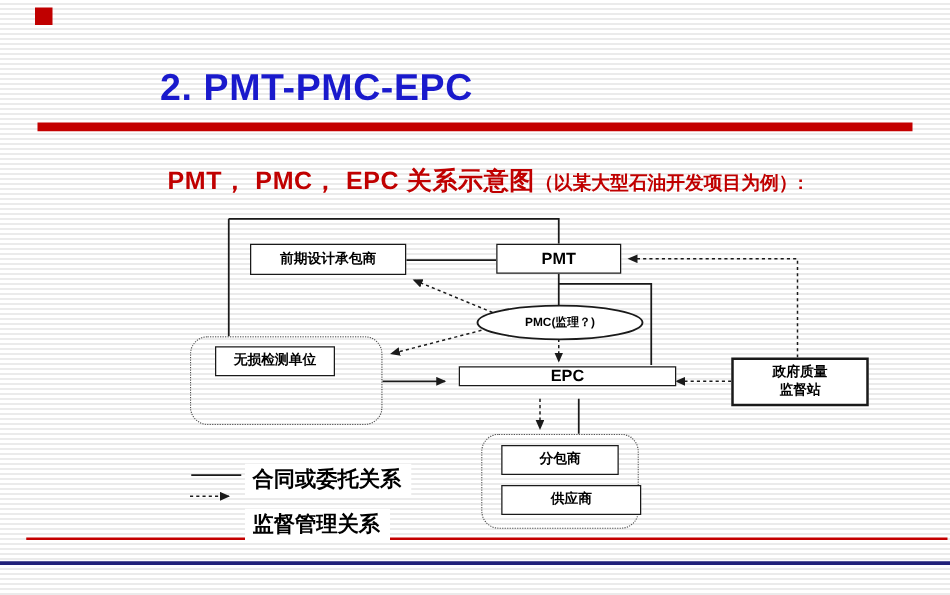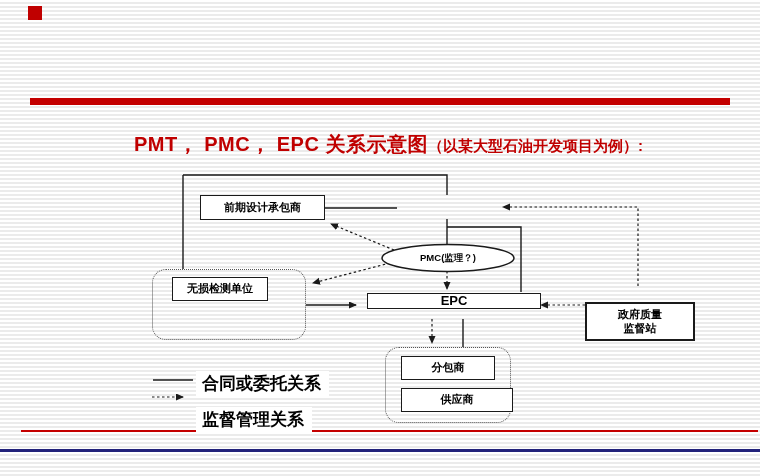--- a/index.html
+++ b/index.html
@@ -66,21 +66,21 @@
     position: absolute; left: 382px; top: 245px;
     width: 132px; height: 26px;
     display: flex; align-items: center; justify-content: center;
     font-weight: bold; font-size: 9.5px; color: #000;
     z-index: 4; white-space: nowrap;
   }
 
   #design-contractor { left: 200px; top: 195px; width: 125px; height: 25px; text-align: right; }
   #pmt-box           { left: 397px; top: 195px; width: 100px; height: 24px; font-size: 13px; }
   #epc-box           { left: 367px; top: 293px; width: 174px; height: 16px; font-size: 13px; border-width: 1px; }
-  #gov-box           { left: 585px; top: 286px; width: 110px; height: 39px; border-width: 2px; flex-direction: column; margin-top: 16px; }
+  #gov-box           { left: 585px; top: 286px; width: 110px; height: 39px; border-width: 2px; flex-direction: column; }
   #left-container    { left: 152px; top: 269px; width: 154px; height: 71px; }
   #ndt-box           { left: 172px; top: 277px; width: 96px; height: 24px; }
   #resident-box      { left: 172px; top: 308px; width: 118px; height: 24px; }
   #bottom-container  { left: 385px; top: 347px; width: 126px; height: 76px; }
   #subcontractor-box { left: 401px; top: 356px; width: 94px; height: 24px; }
   #supplier-box      { left: 401px; top: 388px; width: 112px; height: 24px; }
 
   svg.wires { position: absolute; left: 0; top: 0; z-index: 1; }
 
   
@@ -102,20 +102,21 @@
     width: 760px; height: 3px; background: #22227a;
   }
 </style>
 </head>
 <body>
 
 <div class="slide">
 
   <div class="corner-square"></div>
 
+  <div class="page-title">2. PMT-PMC-EPC</div>
 
   <div class="title-rule"></div>
 
   <div class="subtitle">
     <span class="main">PMT， PMC， EPC 关系示意图</span><span class="paren">（以某大型石油开发项目为例）:</span>
   </div>
 
   <svg class="wires" width="760" height="476" viewBox="0 0 760 476">
     <defs>
       <marker id="ah" markerWidth="9" markerHeight="8" refX="7" refY="3.5" orient="auto" markerUnits="userSpaceOnUse">
@@ -144,20 +145,21 @@
       <path d="M390,263 L313,283" marker-end="url(#ah)"></path>
 
       <path d="M152,397 H183" marker-end="url(#ah)"></path>
     </g>
 
     <ellipse cx="448" cy="258" rx="66" ry="13.5" fill="#ffffff" stroke="#1a1a1a" stroke-width="1.5"></ellipse>
   </svg>
 
   <div class="node" id="design-contractor">前期设计承包商</div>
 
+  <div class="node" id="pmt-box">PMT</div>
 
   <div class="ellipse-label">PMC(监理？)</div>
 
   <div class="container-dotted" id="left-container"></div>
   <div class="node" id="ndt-box">无损检测单位</div>
 
   <div class="node" id="epc-box">EPC</div>
 
   <div class="node" id="gov-box">
     <span>政府质量</span>

